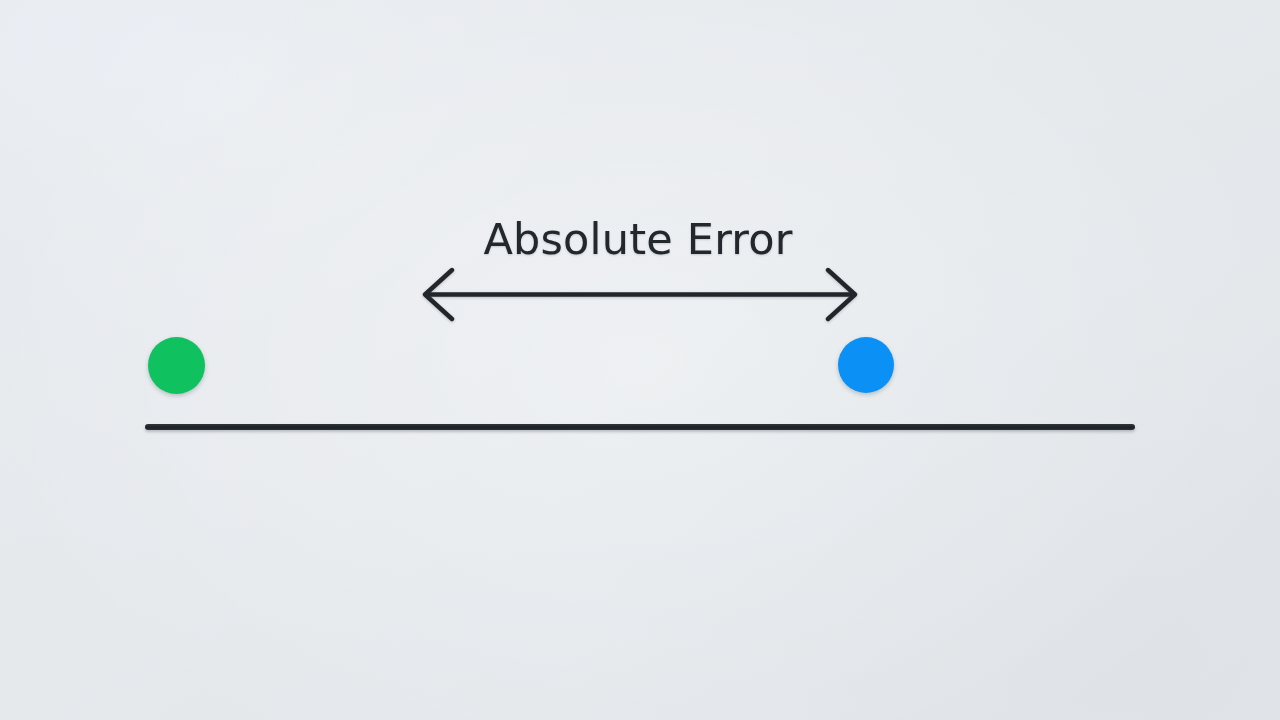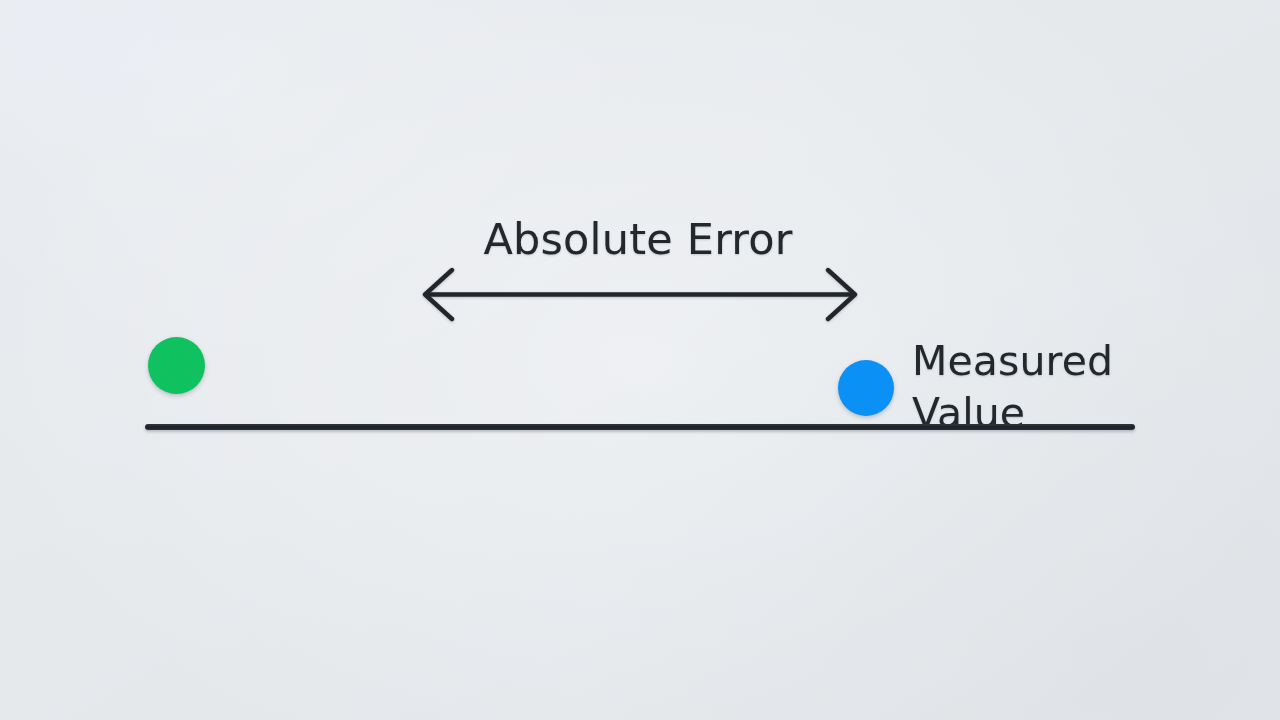--- a/index.html
+++ b/index.html
@@ -157,21 +157,17 @@
       </g>
     </svg>
   </div>
 
   <div class="marker" id="actual-marker">
     <span class="dot"></span>
   </div>
 
   <div class="marker" id="measured-marker">
     <span class="dot"></span>
-    <span id="measured-label">
-      <span class="ln">Measured</span>
-      <span class="ln">Value</span>
-    </span>
   </div>
 
   <div id="baseline"></div>
 
 </div>
 
 </body></html>

